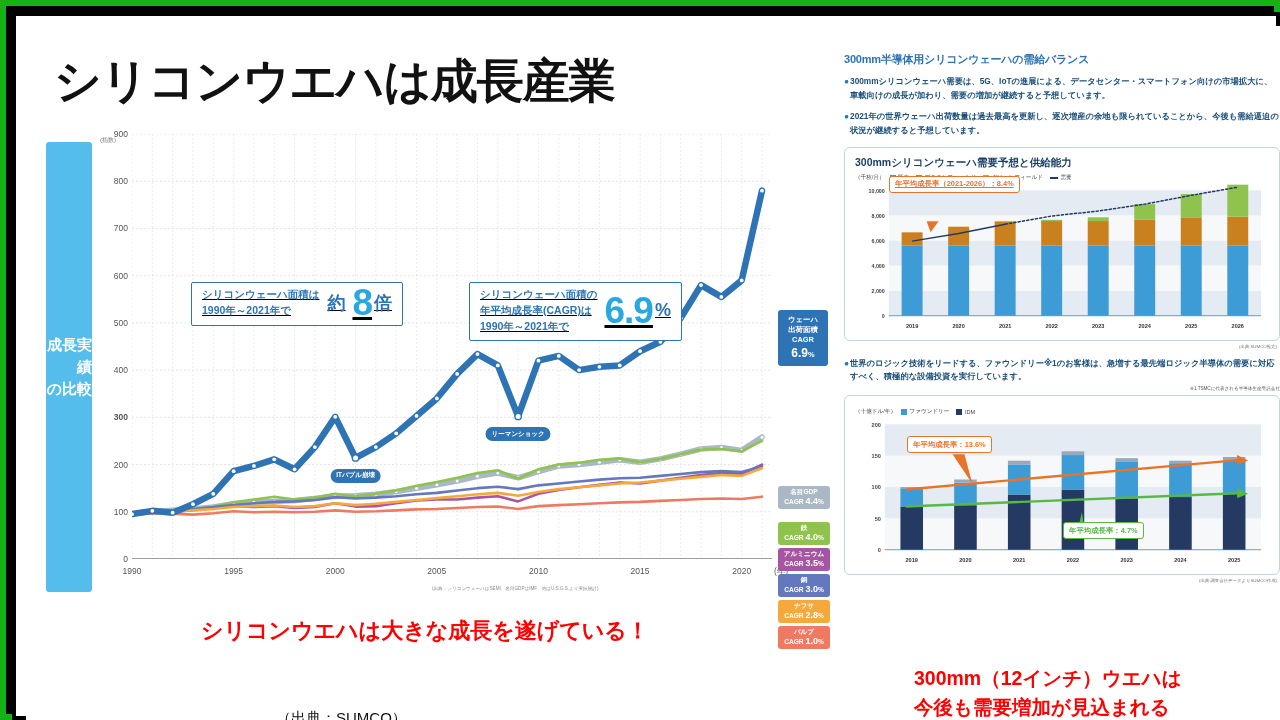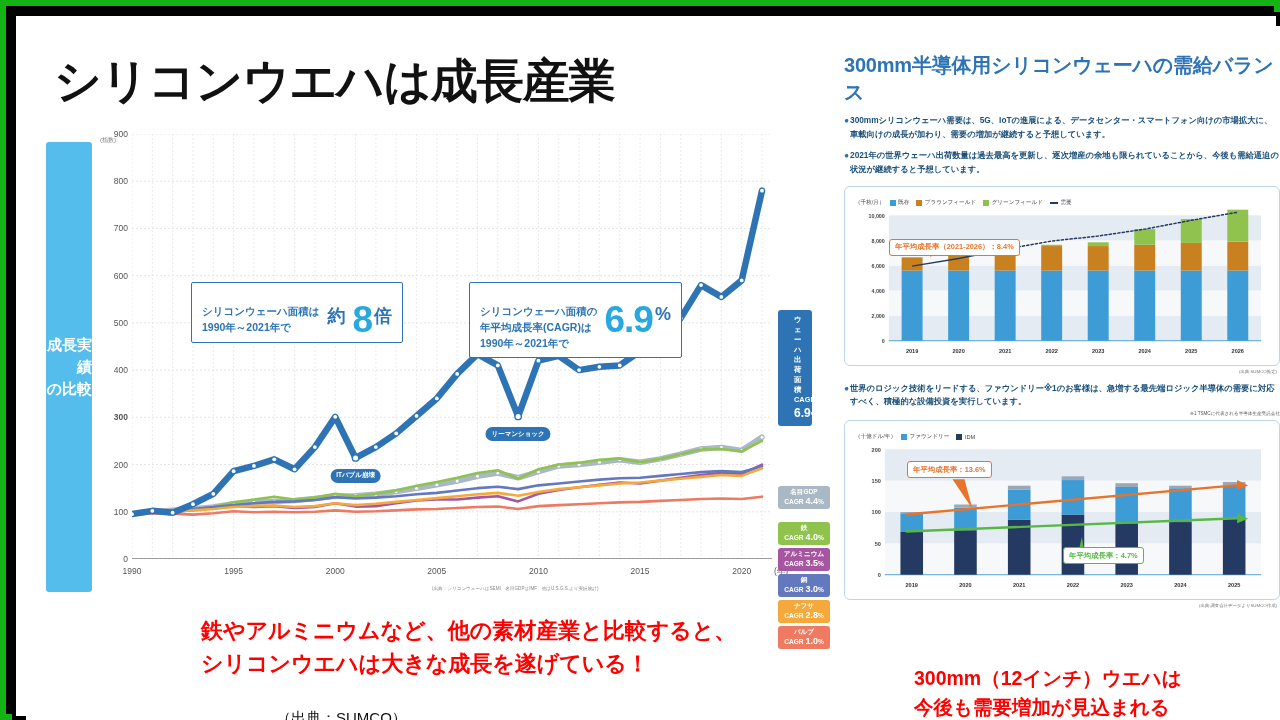--- a/index.html
+++ b/index.html
@@ -40,21 +40,21 @@
   #yunit{position:absolute;left:-2px;top:2px;font-size:6px;color:#777;}
   .ytick{position:absolute;left:0;width:26px;text-align:right;font-size:8.5px;color:#555;transform:translateY(-50%);}
   .xtick{position:absolute;top:432px;font-size:8.5px;color:#555;transform:translateX(-50%);}
   #xunit{position:absolute;left:672px;top:432px;font-size:8.5px;color:#555;}
   #srcnote{position:absolute;left:330px;top:452px;font-size:4.6px;color:#888;white-space:nowrap;}
 
   #svgplot{position:absolute;left:30px;top:0;width:640px;height:425px;}
 
   .callout{
     position:absolute;border:1.6px solid #2e74b5;background:#fff;
-    border-radius:2px;padding:21px 10px 6px 10px;display:flex;align-items:flex-start;
+    border-radius:2px;padding:4px 10px 6px 10px;display:flex;align-items:center;text-decoration:underline;
   }
   .callout .ctxt{font-size:10.5px;font-weight:bold;color:#2e74b5;line-height:1.5;white-space:nowrap;}
   .callout .cbig{font-size:37px;font-weight:bold;color:#29a8e0;line-height:0.85;margin-left:7px;letter-spacing:-1px;}
   .callout .csuf{font-size:18px;font-weight:bold;color:#2e74b5;margin-left:2px;}
   .callout .cpre{font-size:18px;font-weight:bold;color:#2e74b5;margin-left:8px;}
   #callout1{left:155px;top:148px;}
   #callout2{left:433px;top:148px;}
 
   .annot{
     position:absolute;background:#2e74b5;color:#fff;border-radius:8px;
@@ -62,32 +62,32 @@
     transform:translateX(-50%);
   }
 
   
   .slabel{
     position:absolute;border-radius:3px;color:#fff;text-align:center;
     padding:2px 3px;box-sizing:border-box;width:52px;
     font-size:6.6px;font-weight:bold;line-height:1.25;
   }
   .slabel .big{font-size:9px;}
-  .slabel.main{width:34px;padding:5px 16px;font-size:7.4px;line-height:1.35;}
+  .slabel.main{width:50px;padding:5px 6px;font-size:7.4px;line-height:1.35;}
   .slabel.main .big{font-size:12px;}
 
   
   #redleft{
     position:absolute;left:175px;top:588px;width:600px;
     color:#ff0000;font-weight:bold;font-size:22px;line-height:1.5;
   }
 
   
   #rightpanel{position:absolute;left:818px;top:26px;width:436px;height:660px;}
-  #rp-title{font-size:20px;font-weight:bold;color:#2e74b5;letter-spacing:-0.2px;}
+  #rp-title{font-size:11px;font-weight:bold;color:#2e74b5;letter-spacing:-0.2px;}
   .bullet{display:flex;margin-top:8px;font-size:8.3px;color:#1a4f7a;line-height:1.65;font-weight:bold;}
   .bullet .dot{color:#2e74b5;margin-right:1px;flex:0 0 auto;}
   .bullet .btxt{flex:1 1 auto;}
   #footnote{font-size:4.6px;color:#555;text-align:right;margin-top:2px;}
 
   .card{
     border:1px solid #bcd6e8;border-radius:6px;background:#fff;
     padding:8px 10px 6px 10px;margin-top:9px;position:relative;
   }
   .card-title{font-size:10.5px;font-weight:bold;color:#1a3f63;}
@@ -321,38 +321,38 @@
               <div>CAGR <span class="big">2.8</span>%</div>
             </div>
             <div class="slabel" style="background: rgb(237, 122, 97); left: 742px; top: 492px;">
               <div>パルプ</div>
               <div>CAGR <span class="big">1.0</span>%</div>
             </div>
           </div>
   </div>
 
   <div id="redleft">
-    <div>鉄やアルミニウムなど、他の素材産業と比較すると、</div>
     <div>シリコンウエハは大きな成長を遂げている！</div>
   </div>
 
   <div id="rightpanel">
 
     <div id="rp-title">300mm半導体用シリコンウェーハの需給バランス</div>
 
     <div class="bullet">
       <span class="dot">●</span>
       <span class="btxt">300mmシリコンウェーハ需要は、5G、IoTの進展による、データセンター・スマートフォン向けの市場拡大に、車載向けの成長が加わり、需要の増加が継続すると予想しています。</span>
     </div>
     <div class="bullet">
       <span class="dot">●</span>
       <span class="btxt">2021年の世界ウェーハ出荷数量は過去最高を更新し、逐次増産の余地も限られていることから、今後も需給逼迫の状況が継続すると予想しています。</span>
     </div>
 
     <div class="card">
+      <div class="card-title">300mmシリコンウェーハ需要予想と供給能力</div>
       <div class="legendrow">
         <span class="unit">（千枚/月）</span>
         <span class="li">
                 <i class="sw" style="background:#3d9bd6"></i>
                 <span>既存</span>
               </span>
         <span class="li">
                 <i class="sw" style="background:#c9811f"></i>
                 <span>ブラウンフィールド</span>
               </span>
@@ -405,21 +405,21 @@
               <rect x="327.35625" y="9.780000000000001" width="21.0375" height="23.939999999999998" fill="#8fc34e"></rect>
               <text x="337.875" y="144" text-anchor="middle" font-size="5.6" fill="#333" font-family="&quot;Liberation Sans&quot;,sans-serif" font-weight="bold">2025</text>
               <rect x="374.10625" y="61.44" width="21.0375" height="70.56" fill="#3d9bd6"></rect>
               <rect x="374.10625" y="32.459999999999994" width="21.0375" height="28.980000000000004" fill="#c9811f"></rect>
               <rect x="374.10625" y="0.3300000000000125" width="21.0375" height="32.12999999999998" fill="#8fc34e"></rect>
               <text x="384.625" y="144" text-anchor="middle" font-size="5.6" fill="#333" font-family="&quot;Liberation Sans&quot;,sans-serif" font-weight="bold">2026</text>
               <polyline points="57.375,57.03 104.125,49.47 150.875,40.019999999999996" fill="none" stroke="#253a63" stroke-width="1.5"></polyline>
               <polyline points="150.875,40.019999999999996 197.625,31.83 244.375,26.790000000000006 291.125,19.86 337.875,11.040000000000006 384.625,2.8500000000000227" fill="none" stroke="#253a63" stroke-width="1.5" stroke-dasharray="2.2,2.2" stroke-linecap="round"></polyline>
               <path d="M 72 37 L 84 37 L 76 48 Z" fill="#e8742c"></path>
             </svg>
-      <div class="cannot" id="c1annot" style="left:44px;top:52px;border-color:#e8742c;color:#e8742c;">年平均成長率（2021-2026）：8.4%</div>
+      <div class="cannot" id="c1annot" style="left:44px;top:28px;border-color:#e8742c;color:#e8742c;text-decoration:underline;">年平均成長率（2021-2026）：8.4%</div>
       <div class="chartsrc">(出典:SUMCO推定)</div>
     </div>
 
     <div class="bullet" style="margin-top:16px">
       <span class="dot">●</span>
       <span class="btxt">世界のロジック技術をリードする、ファウンドリー※1のお客様は、急増する最先端ロジック半導体の需要に対応すべく、積極的な設備投資を実行しています。</span>
     </div>
     <div id="footnote">※1 TSMCに代表される半導体生産受託会社</div>
 
     <div class="card" style="margin-top:4px">

